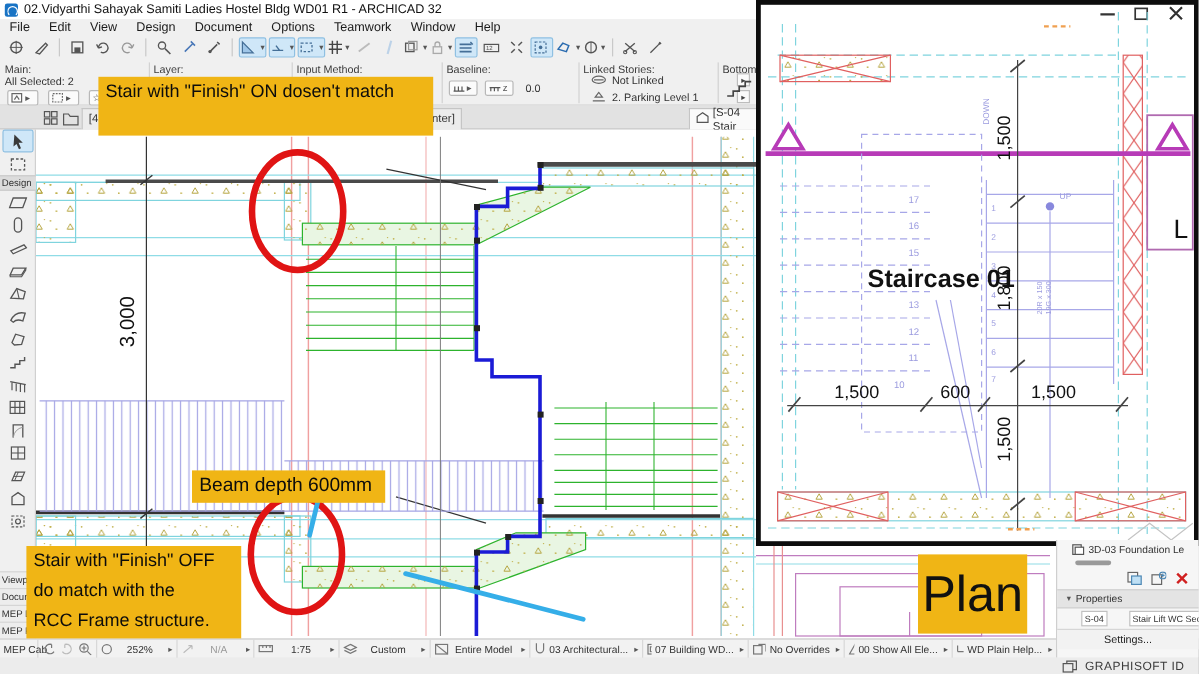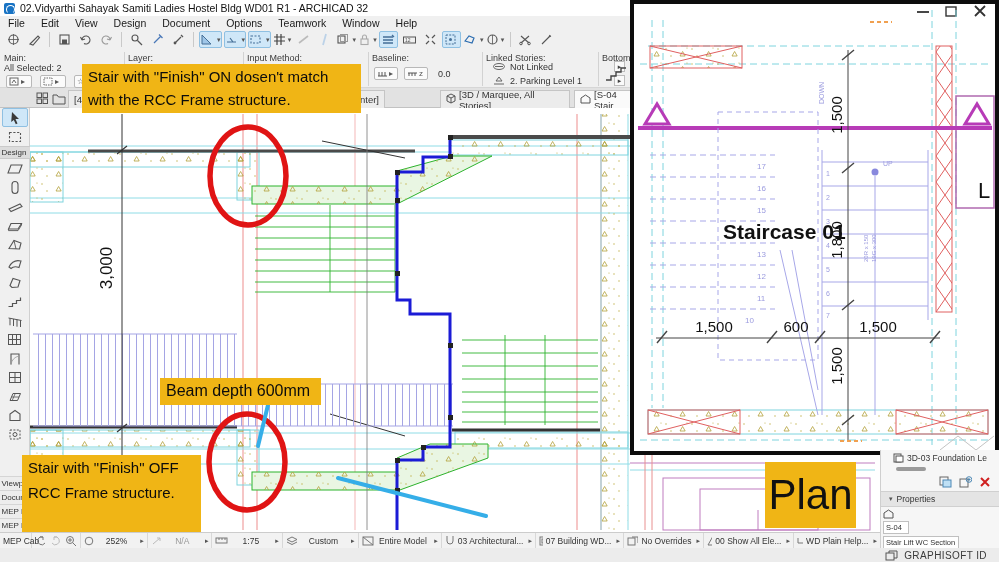--- a/index.html
+++ b/index.html
@@ -45,21 +45,21 @@
   .inset { position:absolute; left:630px; top:0; width:369px; height:455px; border:4px solid #0d0d0d; background:#fff; z-index:40; }
   
   .note { position:absolute; background:#f0b515; color:#0c0c0c; z-index:60; line-height:1.55; padding:1px 6px; font-size:15px; }
   .plan-label { position:absolute; left:765px; top:462px; width:91px; height:66px; background:#f0b515; color:#111; z-index:60; display:flex; align-items:center; justify-content:center; font-size:42px; z-index:60; }
   
   .rightpanel { position:absolute; left:880px; top:450px; width:119px; height:98px; background:#f6f6f6; border-left:1px solid #cfcfcf; z-index:45; font-size:8px; color:#333; }
   .rp-row1 { display:flex; align-items:center; gap:3px; padding:3px 2px 2px 12px; white-space:nowrap; overflow:hidden; font-size:8.5px; }
   .rp-bar { width:30px; height:4px; background:#9a9a9a; border-radius:2px; margin:2px 0 3px 15px; }
   .rp-icons { display:flex; justify-content:flex-end; gap:7px; padding:2px 8px 3px 0; }
   .rp-props { display:flex; align-items:center; gap:4px; background:#e4e4e4; border-top:1px solid #d0d0d0; border-bottom:1px solid #d0d0d0; padding:2px 0 2px 8px; font-size:8.5px; }
-  .rp-fields { display:flex; align-items:flex-start; gap:2px; padding:2px 2px;flex-direction:column; }
+  .rp-fields { display:flex; align-items:center; gap:18px; padding:2px 2px; }
   .rp-field { border:1px solid #c0c0c0; background:#fff; padding:1px 2px; font-size:7.5px; white-space:nowrap; }
   .rp-settings { text-align:center; border-top:1px solid #d6d6d6; padding:3px 0; font-size:9px; color:#222; background:#f2f2f2; }
   
   .statusbar { position:absolute; left:0; top:532px; width:880px; height:16px; background:#f2f2f2; border-top:1px solid #cccccc; display:flex; align-items:center; font-size:8.5px; color:#333; z-index:46; }
   .sb-seg { display:flex; align-items:center; height:16px; border-right:1px solid #d8d8d8; padding:0 3px; gap:3px; white-space:nowrap; }
   .sb-seg .caret { font-size:7px; }
   .sb-dim { color:#9a9a9a; }
   .bottombar { position:absolute; left:0; top:548px; width:100%; height:14px; background:#ececec; display:flex; align-items:center; justify-content:flex-end; gap:6px; padding-right:12px; font-size:10px; letter-spacing:0.4px; color:#3a3a3a; z-index:46; }
   svg text { font-family:"Liberation Sans",sans-serif; }
 </style>
@@ -283,26 +283,20 @@
         <rect x="1" y="7" width="4.5" height="4.5" fill="none" stroke="#555"></rect>
         <rect x="7" y="7" width="4.5" height="4.5" fill="none" stroke="#555"></rect>
       </svg>
     <svg style="position:absolute; left:52px; top:4px" width="14" height="13">
         <path d="M1,3 h4 l1.5,2 H13 v7 H1 z" fill="none" stroke="#555"></path>
       </svg>
     <div class="tab" style="left:68px; width:317px; justify-content:space-between">
       <span>[4. F</span>
       <span>nter]</span>
     </div>
-    <div class="tab" style="left:440px; width:130px">
-      <span class="ticon"><svg width="10" height="11">
-            <path d="M5,1 L9,3 v5 L5,10 L1,8 V3 z M1,3 L5,5 L9,3 M5,5 v5" fill="none" stroke="#555"></path>
-          </svg></span>
-      <span>[3D / Marquee, All Stories]</span>
-    </div>
     <div class="tab active" style="left:574px; width:70px">
       <span class="ticon"><svg width="11" height="10">
             <path d="M1,4 L5.5,1 L10,4 v5 H1 z" fill="none" stroke="#555"></path>
           </svg></span>
       <span>[S-04 Stair</span>
     </div>
   </div>
 
   <div class="toolbox">
     <span class="tool selected">
@@ -684,27 +678,27 @@
       <g stroke="#f0a050" stroke-width="2" stroke-dasharray="4 3">
         <line x1="870" y1="22" x2="892" y2="22"></line>
         <line x1="840" y1="441" x2="862" y2="441"></line>
       </g>
       <polyline points="940,450 958,436 976,450 994,436" fill="none" stroke="#c4c4c4"></polyline>
     </svg>
   </div>
 
   <div class="note" style="left:82px; top:64px; width:279px; height:49px; font-size:15px;">
     <div>Stair with "Finish" ON dosen't match</div>
-    <div>with the RCC Frame structure.</div>
-  </div>
-  <div class="note" style="left:160px; top:378px; width:161px; height:27px; font-size:16px;">
+  </div>
+  <div class="note" style="left:160px; top:392px; width:161px; height:27px; font-size:16px;">
     <div>Beam depth 600mm</div>
   </div>
   <div class="note" style="left:22px; top:455px; width:179px; height:77px; font-size:15px; line-height:1.65;">
     <div>Stair with "Finish" OFF</div>
+    <div>do match with the</div>
     <div>RCC Frame structure.</div>
   </div>
   <div class="plan-label">
     <span>Plan</span>
   </div>
 
   <div class="rightpanel">
     <div class="rp-row1">
       <svg width="11" height="10">
           <rect x="1" y="1" width="7" height="8" fill="none" stroke="#555"></rect>

